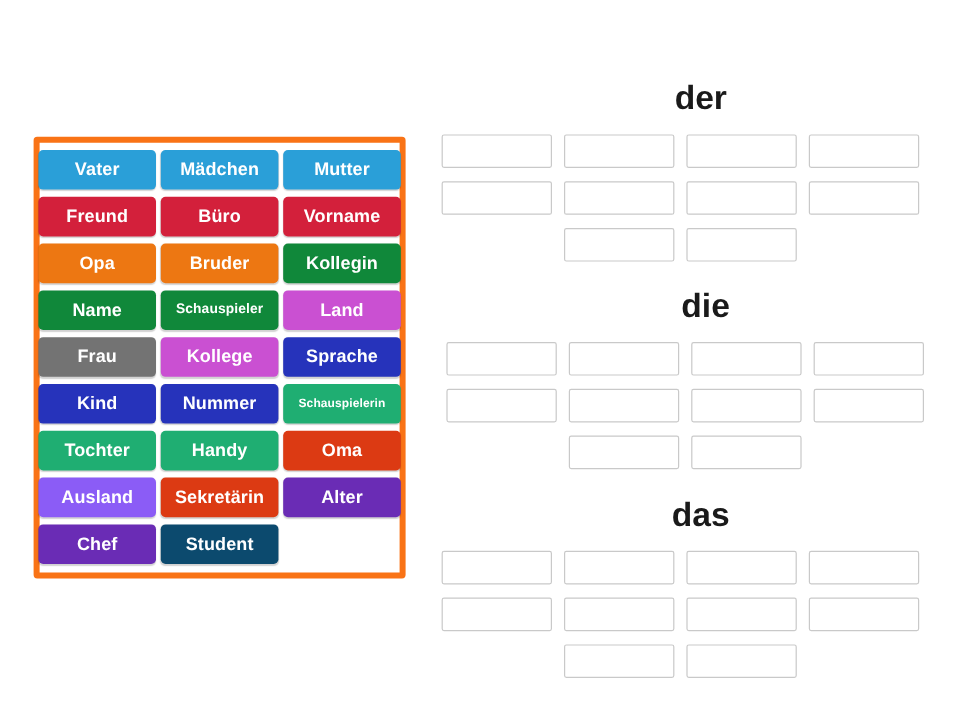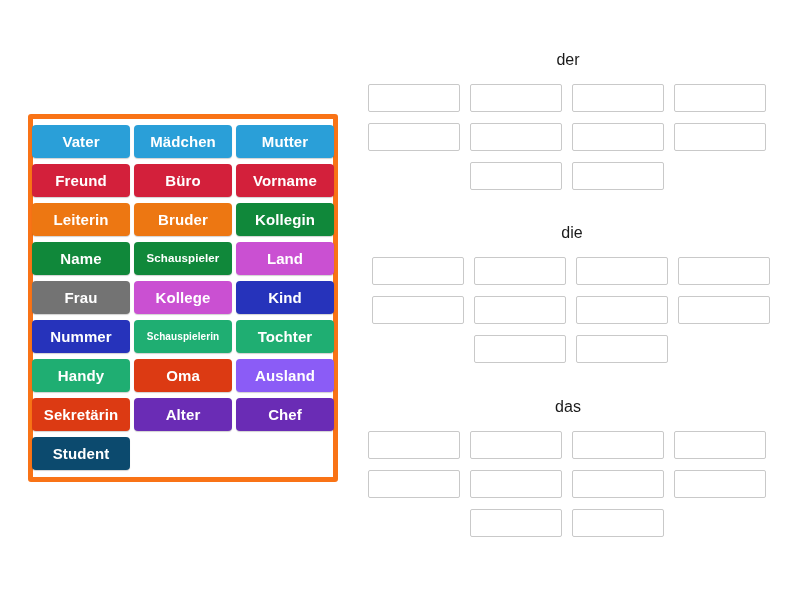--- a/index.html
+++ b/index.html
@@ -71,25 +71,25 @@
     left: 360px;
     top: 40px;
     width: 420px;
     height: 520px;
   }
 
   .zone-group { position: relative; }
 
   .zone-title {
     text-align: center;
-    font-size: 16px;
-    font-weight: normal;
+    font-size: 28px;
+    font-weight: bold;
     color: #1a1a1a;
     line-height: 1;
-    margin: 0;
+    margin: 16px;
     padding: 0;
     width: 400px;
   }
 
   .slot-grid {
     display: grid;
     grid-template-columns: repeat(4, 92px);
     grid-auto-rows: 28px;
     column-gap: 10px;
     row-gap: 11px;
@@ -118,28 +118,29 @@
 <div id="stage">
 
   <div class="tile-bank">
     <div class="tile-grid" id="tile-grid">
         <div class="tile" style="background: rgb(42, 159, 216);">Vater</div>
         <div class="tile" style="background: rgb(42, 159, 216);">Mädchen</div>
         <div class="tile" style="background: rgb(42, 159, 216);">Mutter</div>
         <div class="tile" style="background: rgb(211, 32, 59);">Freund</div>
         <div class="tile" style="background: rgb(211, 32, 59);">Büro</div>
         <div class="tile" style="background: rgb(211, 32, 59);">Vorname</div>
-        <div class="tile" style="background: rgb(237, 119, 18);">Leiterin</div>
+        <div class="tile" style="background: rgb(237, 119, 18);">Opa</div>
         <div class="tile" style="background: rgb(237, 119, 18);">Bruder</div>
         <div class="tile" style="background: rgb(16, 136, 58);">Kollegin</div>
         <div class="tile" style="background: rgb(16, 136, 58);">Name</div>
         <div class="tile small" style="background: rgb(16, 136, 58);">Schauspieler</div>
         <div class="tile" style="background: rgb(202, 80, 210);">Land</div>
         <div class="tile" style="background: #737373;">Frau</div>
         <div class="tile" style="background: rgb(202, 80, 210);">Kollege</div>
+        <div class="tile" style="background: rgb(38, 51, 187);">Sprache</div>
         <div class="tile" style="background: rgb(38, 51, 187);">Kind</div>
         <div class="tile" style="background: rgb(38, 51, 187);">Nummer</div>
         <div class="tile smaller" style="background: rgb(31, 174, 114);">Schauspielerin</div>
         <div class="tile" style="background: rgb(31, 174, 114);">Tochter</div>
         <div class="tile" style="background: rgb(31, 174, 114);">Handy</div>
         <div class="tile" style="background: rgb(220, 58, 19);">Oma</div>
         <div class="tile" style="background: #8b5cf6;">Ausland</div>
         <div class="tile" style="background: rgb(220, 58, 19);">Sekretärin</div>
         <div class="tile" style="background: rgb(106, 44, 181);">Alter</div>
         <div class="tile" style="background: rgb(106, 44, 181);">Chef</div>

